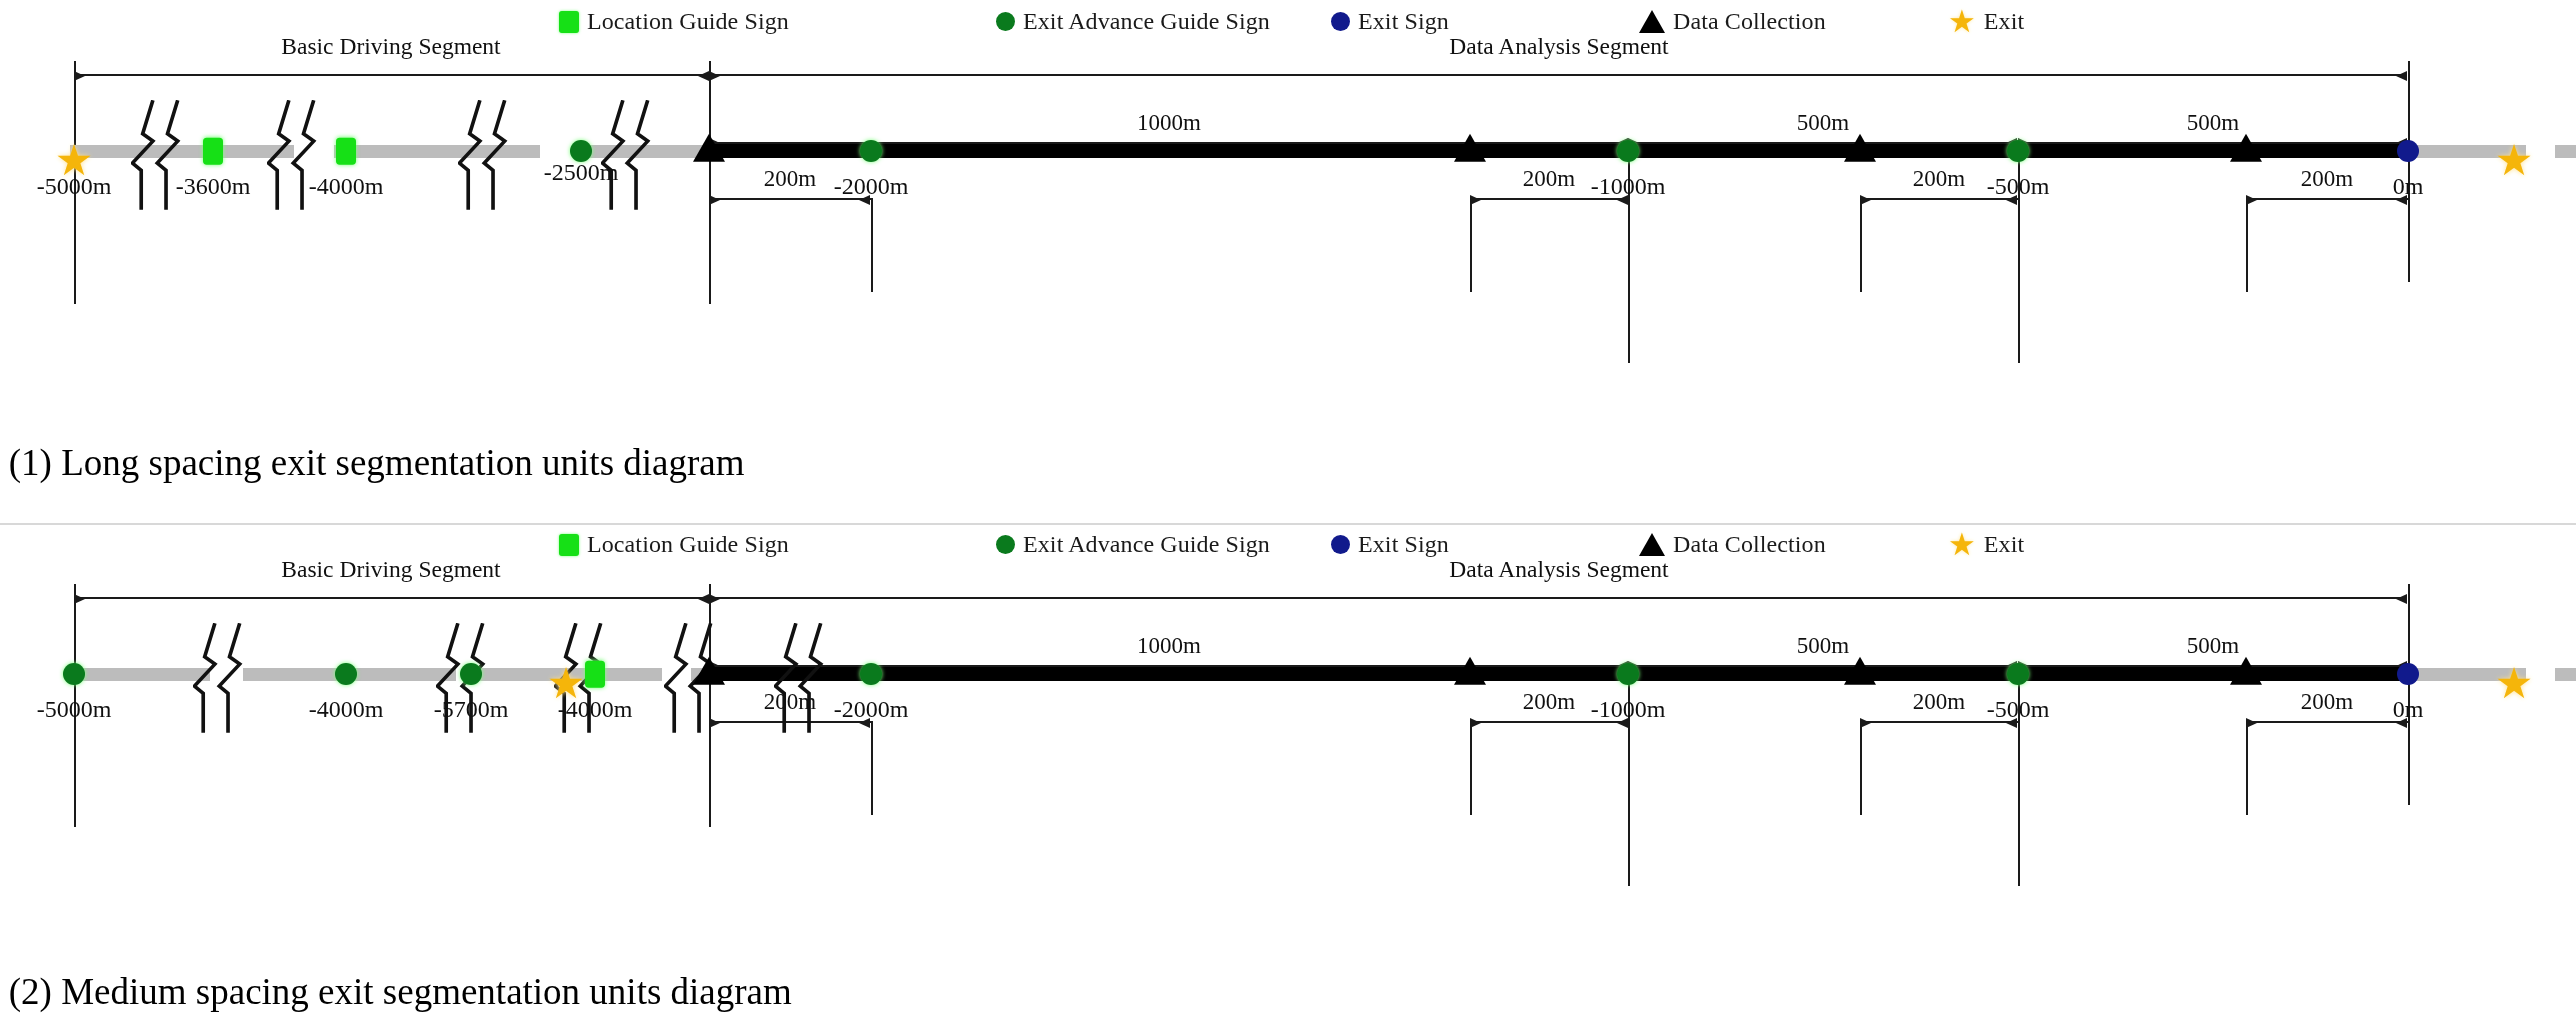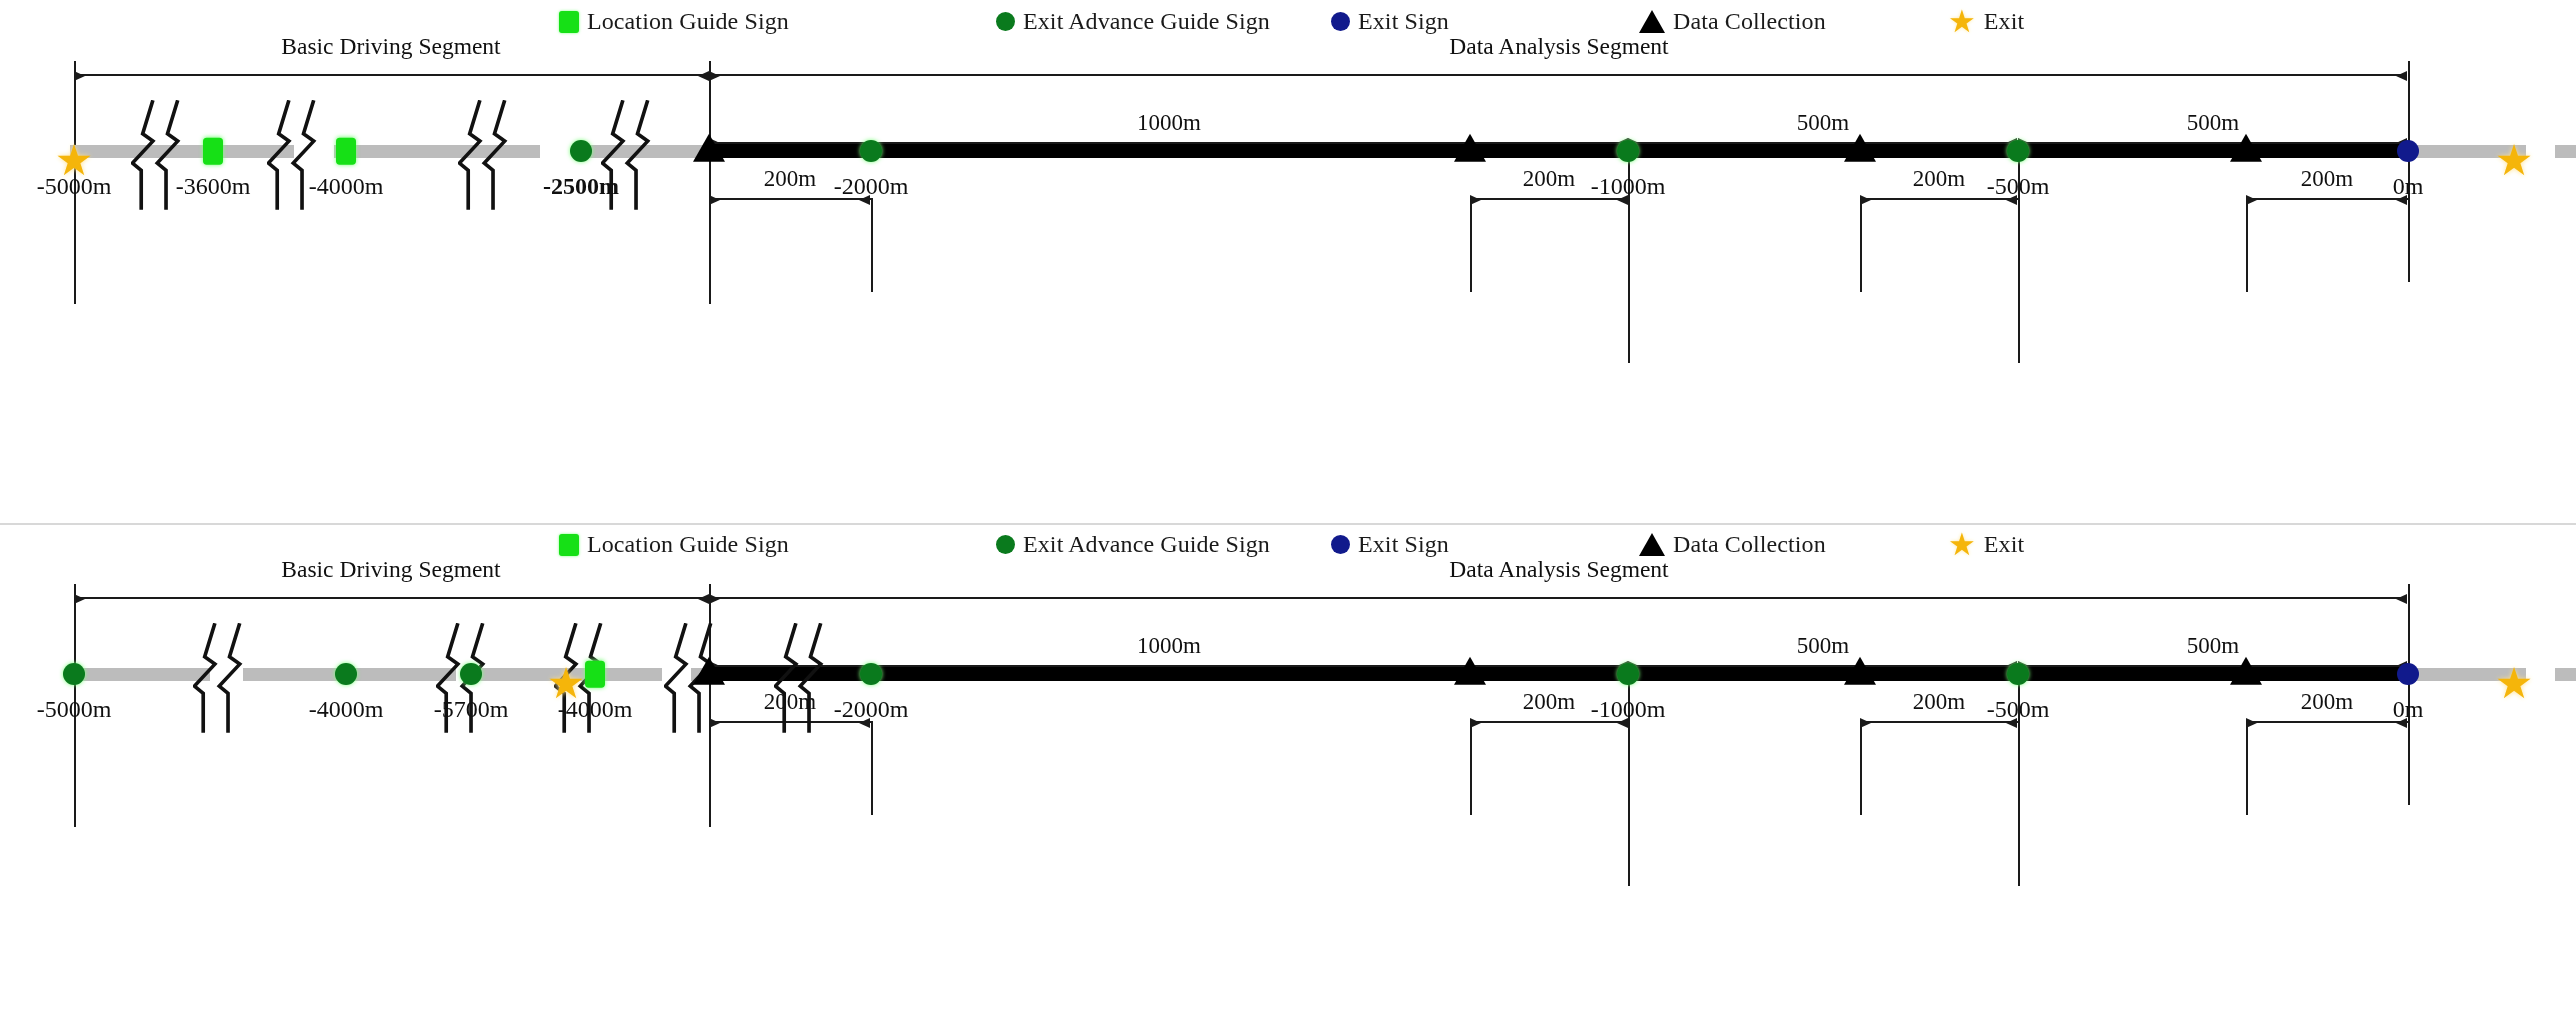--- a/index.html
+++ b/index.html
@@ -161,27 +161,28 @@
       <div class="mk mk-tr" style="left: 1470px; top: 151px;"></div>
       <div class="mk mk-cg" style="left: 1628px; top: 151px;"></div>
       <div class="mk mk-tr" style="left: 1860px; top: 151px;"></div>
       <div class="mk mk-cg" style="left: 2018px; top: 151px;"></div>
       <div class="mk mk-tr" style="left: 2246px; top: 151px;"></div>
       <div class="mk mk-cb" style="left: 2408px; top: 151px;"></div>
       <div class="mk mk-st" style="left: 2514px; top: 161px;">★</div>
       <div class="tick-label" style="left: 74px; top: 173px;">-5000m</div>
       <div class="tick-label" style="left: 213px; top: 173px;">-3600m</div>
       <div class="tick-label" style="left: 346px; top: 173px;">-4000m</div>
-      <div class="tick-label" style="left: 581px; top: 173px; font-weight: bold;">-2500m</div>
+      <div class="tick-label" style="left: 581px; top: 159px;">-2500m</div>
       <div class="tick-label" style="left: 871px; top: 173px;">-2000m</div>
       <div class="tick-label" style="left: 1628px; top: 173px;">-1000m</div>
       <div class="tick-label" style="left: 2018px; top: 173px;">-500m</div>
       <div class="tick-label" style="left: 2408px; top: 173px;">0m</div>
     </div>
 
+  <div class="caption" style="top:441px;">(1) Long spacing exit segmentation units diagram</div>
   <div class="divider" style="top:523px;"></div>
 
   <div class="legend" id="legend2" style="top:523px;">
       <div class="legend-item" style="left: 559px;">
         <span class="sw sw-square"></span>
         <span class="legend-label">Location Guide Sign</span>
       </div>
       <div class="legend-item" style="left: 996px;">
         <span class="sw sw-circle-green" style="background: rgb(10, 122, 29);"></span>
         <span class="legend-label">Exit Advance Guide Sign</span>
@@ -297,14 +298,15 @@
       <div class="tick-label" style="left: 74px; top: 173px;">-5000m</div>
       <div class="tick-label" style="left: 346px; top: 173px;">-4000m</div>
       <div class="tick-label" style="left: 471px; top: 173px;">-5700m</div>
       <div class="tick-label" style="left: 595px; top: 173px;">-4000m</div>
       <div class="tick-label" style="left: 871px; top: 173px;">-2000m</div>
       <div class="tick-label" style="left: 1628px; top: 173px;">-1000m</div>
       <div class="tick-label" style="left: 2018px; top: 173px;">-500m</div>
       <div class="tick-label" style="left: 2408px; top: 173px;">0m</div>
     </div>
 
+  <div class="caption" style="top:970px;">(2) Medium spacing exit segmentation units diagram</div>
 </div>
 
 
 </body></html>

